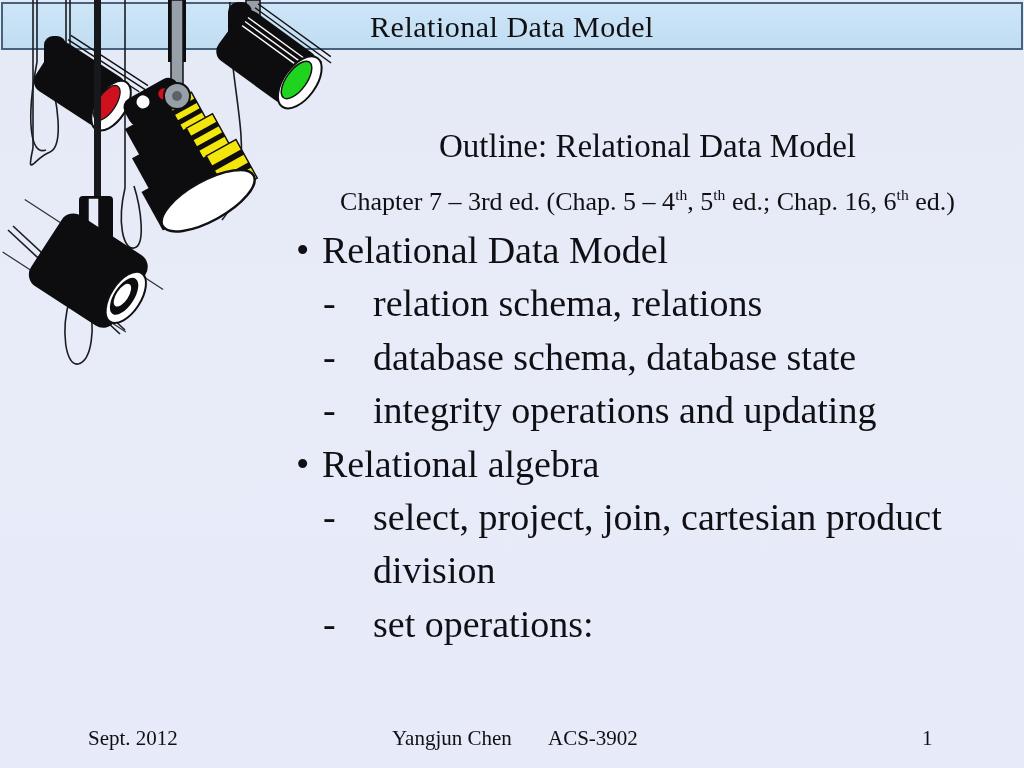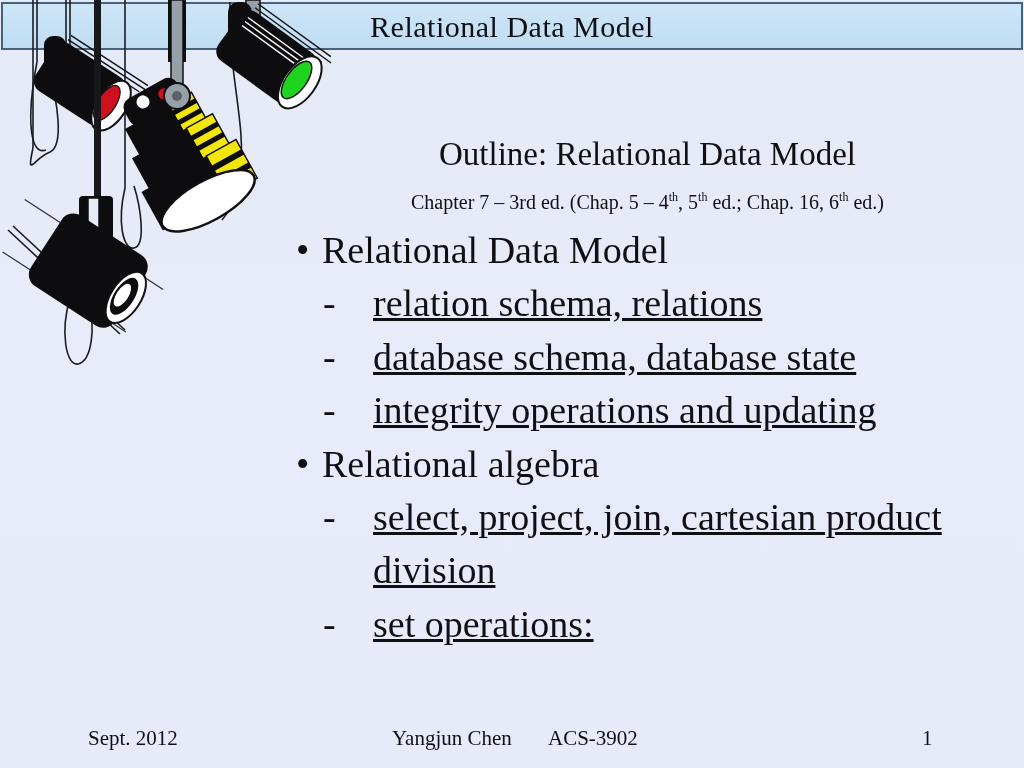--- a/index.html
+++ b/index.html
@@ -17,29 +17,29 @@
   }
   .titlebar{
     position:absolute;left:1px;top:2px;width:1022px;height:48px;
     background:linear-gradient(180deg,#cde5f7,var(--bar_bg));
     border:2px solid var(--bar_border);
     display:flex;align-items:center;justify-content:center;
   }
   .titlebar .title{font-size:30px;letter-spacing:.5px;padding-top:2px;}
   .clipart{position:absolute;left:0;top:0;width:340px;height:400px;pointer-events:none;}
   .heading-wrap{position:absolute;left:280px;top:126px;width:735px;text-align:center;}
-  .heading{font-size:33px;line-height:41px;white-space:nowrap;margin-top:8px;}
+  .heading{font-size:33px;line-height:41px;white-space:nowrap;}
   .subheading-wrap{position:absolute;left:280px;top:185px;width:735px;text-align:center;}
-  .subheading{font-size:20px;line-height:34px;white-space:nowrap;}
+  .subheading{font-size:26px;line-height:34px;white-space:nowrap;}
   .subheading sup{font-size:0.6em;vertical-align:super;line-height:0;}
   .list{position:absolute;left:296px;top:224px;width:680px;}
   .row{white-space:nowrap;line-height:53.4px;font-size:38px;}
   .row .marker{display:inline-block;}
   .row.lvl1 .marker{width:26px;}
-  .row.lvl2{margin-left:27px;text-decoration:underline;}
+  .row.lvl2{margin-left:27px;}
   .row.lvl2 .marker{width:50px;}
   .footer{position:absolute;left:0;top:725px;width:1024px;height:30px;font-size:21px;line-height:26px;}
   .footer span{position:absolute;white-space:nowrap;}
   .footer .date{left:88px;}
   .footer .author{left:392px;}
   .footer .course{left:548px;}
   .footer .page{left:922px;}
 </style>
 </head>
 <body>

